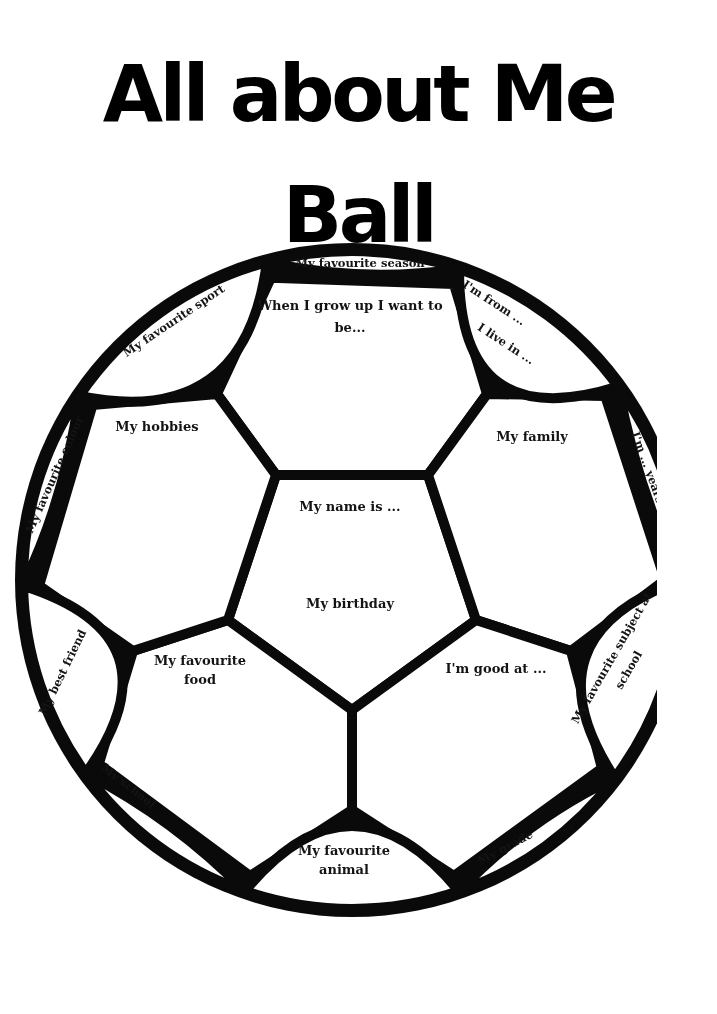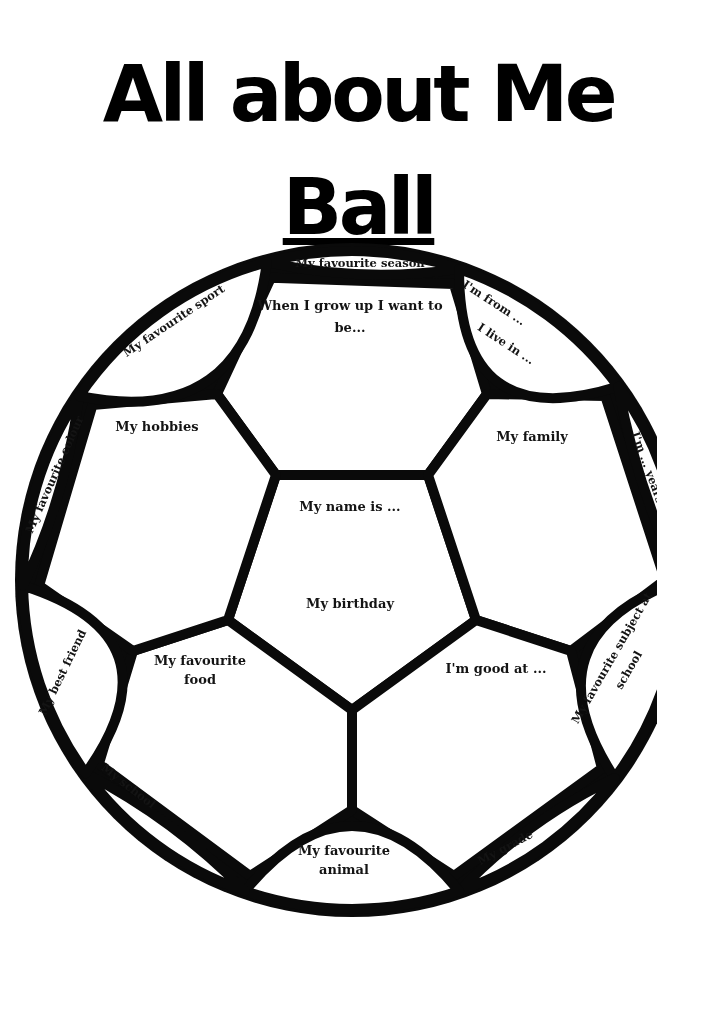--- a/index.html
+++ b/index.html
@@ -24,21 +24,21 @@
     width: 717px;
     font-family: "DejaVu Sans", sans-serif;
     font-weight: 800;
     font-size: 78px;
     line-height: 78px;
     letter-spacing: -3.5px;
     color: #000000;
     text-align: center;
   }
   .title-line.t1 { top: 55px; }
-  .title-line.t2 { top: 168px; text-decoration: underline; }
+  .title-line.t2 { top: 176px; }
   .ball-wrap {
     position: absolute;
     left: 12px;
     top: 240px;
     width: 680px;
     height: 680px;
   }
   .panel {
     fill: #ffffff;
     stroke: #0a0a0a;

